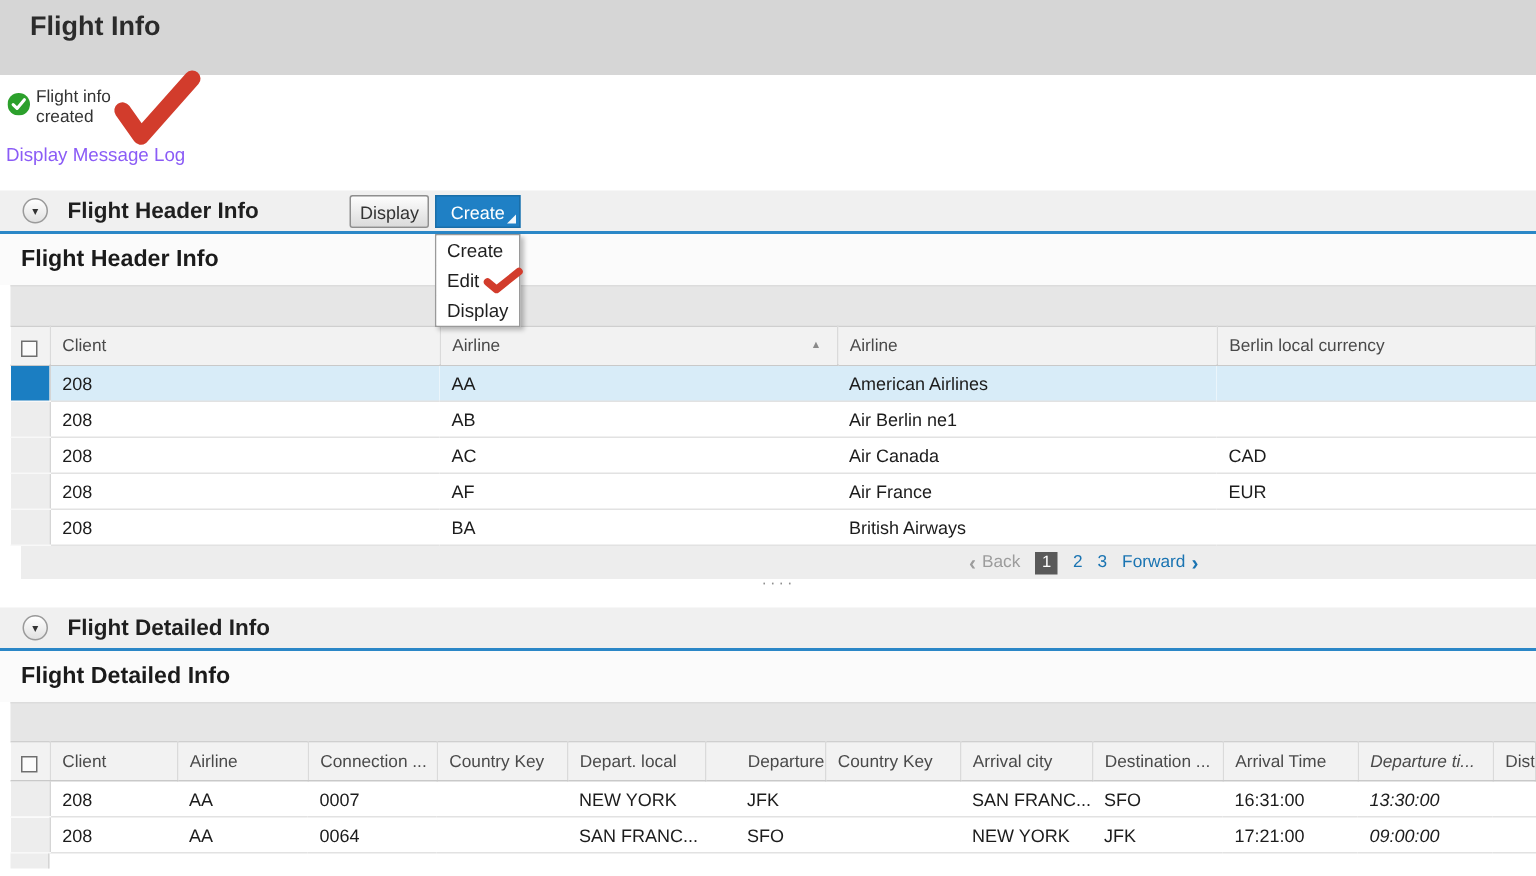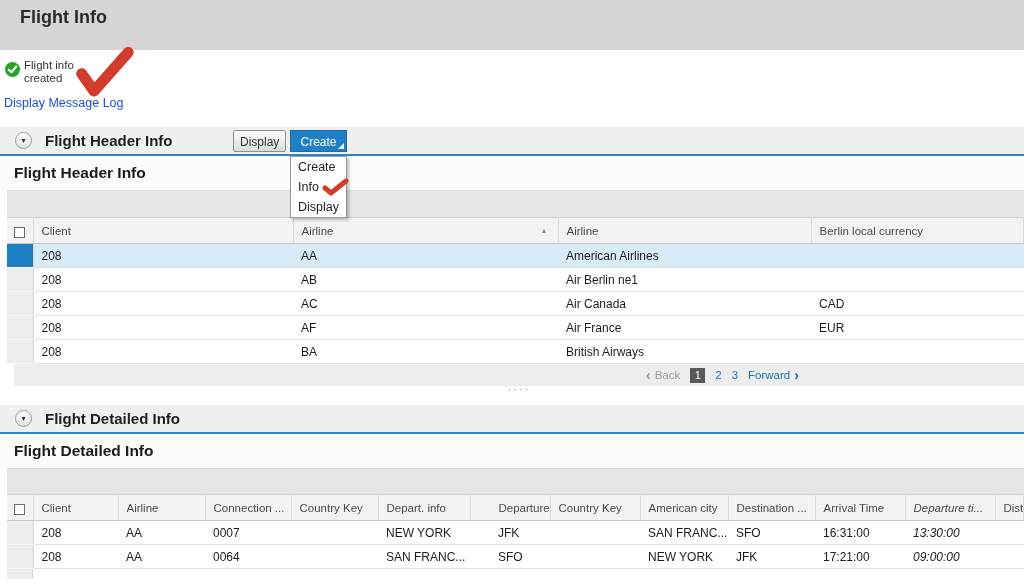--- a/index.html
+++ b/index.html
@@ -12,21 +12,21 @@
   
   .topbar { height:50px; background:#d6d6d6; }
   .topbar h1 { margin:0; padding:7px 12px 0 20px; font-size:18px; font-weight:bold; color:#2b2b2b; }
 
   
   .msg-area { height:77px; position:relative; background:#fff; }
   .msg { position:absolute; left:5px; top:9px; display:flex; gap:4px; }
   .msg .success-svg { width:15px; height:15px; margin-top:3px; flex:none; }
   .msg-text { font-size:11.5px; line-height:13px; width:72px; color:#333; }
   .big-check { position:absolute; left:72px; top:-8px; width:64px; height:60px; }
-  .msg-log { position:absolute; left:4px; top:46px; font-size:12.5px; color:#1d4ed8; text-decoration:none; cursor:pointer; }
+  .msg-log { position:absolute; left:4px; top:46px; font-size:12.5px; color:#8b5cf6; text-decoration:none; cursor:pointer; }
 
   
   .panel-hdr { height:29px; background:#f0f0f0; border-bottom:2px solid #2b87c7; position:relative; }
   .toggle { position:absolute; left:15px; top:5px; width:17px; height:17px; border-radius:50%;
     border:1px solid #9a9a9a; background:linear-gradient(#ffffff,#e2e2e2);
     font-size:8px; color:#333; display:flex; align-items:center; justify-content:center;
     cursor:pointer; padding:0; line-height:1; }
   .panel-title { position:absolute; left:45px; top:5px; font-size:15px; font-weight:bold; color:#1f1f1f; white-space:nowrap; }
   .btn { position:absolute; top:3px; height:22px; font-size:12px; cursor:pointer; line-height:20px; text-align:center; }
   .btn-display { left:233px; width:53px; background:linear-gradient(#fdfdfd,#dbdbdb); border:1px solid #8f8f8f; border-radius:2px; color:#333; }
@@ -123,21 +123,21 @@
   <button class="btn btn-display">Display</button>
   <button class="btn btn-create">
     <span>Create</span>
     <span class="corner-tri"></span>
   </button>
 </div>
 
 <div class="menu">
   <div class="menu-item">Create</div>
   <div class="menu-item">
-    <span>Info</span>
+    <span>Edit</span>
     <svg class="menu-check" viewBox="0 0 27 18">
       <path d="M3 10 L9 15 L24 3" stroke="#d23c2c" stroke-width="5" fill="none" stroke-linecap="round" stroke-linejoin="round"></path>
     </svg>
   </div>
   <div class="menu-item">Display</div>
 </div>
 
 <div class="section-strip">Flight Header Info</div>
 
 <div class="gridwrap">
@@ -222,24 +222,24 @@
   <table class="grid" id="table2">
       <thead>
         <tr>
           <th class="sel">
             <span class="selall"></span>
           </th>
           <th><span>Client</span></th>
           <th><span>Airline</span></th>
           <th><span>Connection ...</span></th>
           <th><span>Country Key</span></th>
-          <th><span>Depart. info</span></th>
+          <th><span>Depart. local</span></th>
           <th><span>Departure a...</span></th>
           <th><span>Country Key</span></th>
-          <th><span>American city</span></th>
+          <th><span>Arrival city</span></th>
           <th><span>Destination ...</span></th>
           <th><span>Arrival Time</span></th>
           <th><span>Departure ti...</span></th>
           <th><span>Distan</span></th>
         </tr>
       </thead>
       <tbody>
         <tr>
           <td class="sel"></td>
           <td>208</td>

